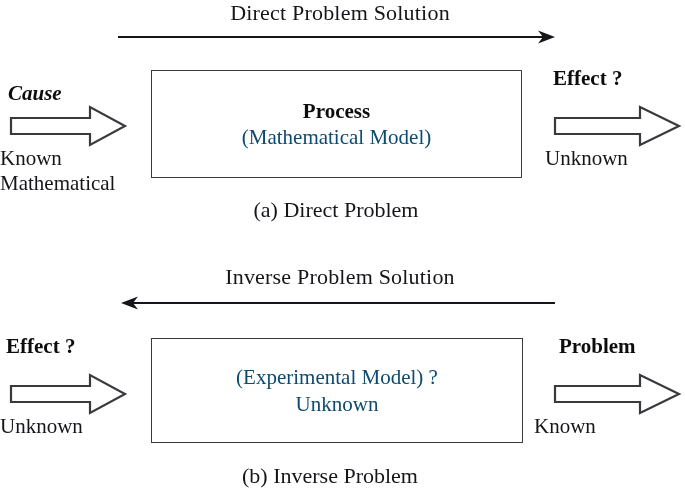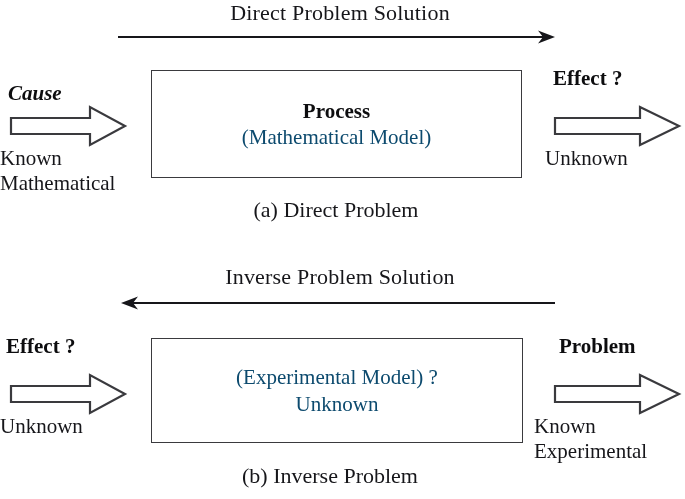--- a/index.html
+++ b/index.html
@@ -167,18 +167,17 @@
   <div class="abs side-label" style="left:559px; top:334px;">Problem</div>
 
   <div class="abs" style="left:552px; top:372px;">
     <svg class="block-arrow" width="130" height="44" viewBox="0 0 130 44" xmlns="http://www.w3.org/2000/svg">
       <path d="M 3 14 L 88 14 L 88 3 L 127 22 L 88 41 L 88 30 L 3 30 Z" fill="#ffffff" stroke="#3a3a3e" stroke-width="2.2" stroke-linejoin="miter"></path>
     </svg>
   </div>
 
   <div class="abs side-sub" style="left:534px; top:414px; width:151px;">
     <div>Known</div>
-    <div>Experimental</div>
   </div>
 
   <div class="abs caption" style="left:180px; top:463px; width:300px;text-align:center;">(b) Inverse Problem</div>
 
 </div>
 
 </body></html>

